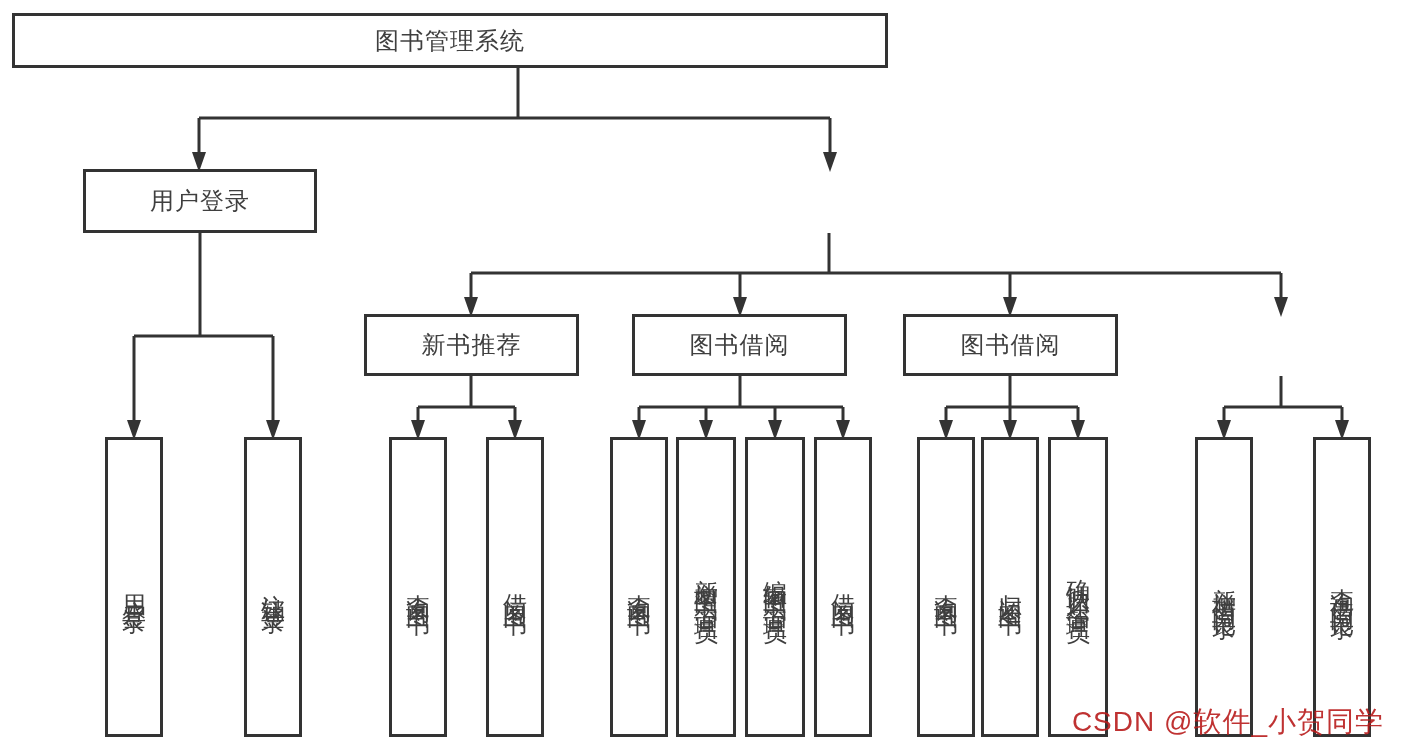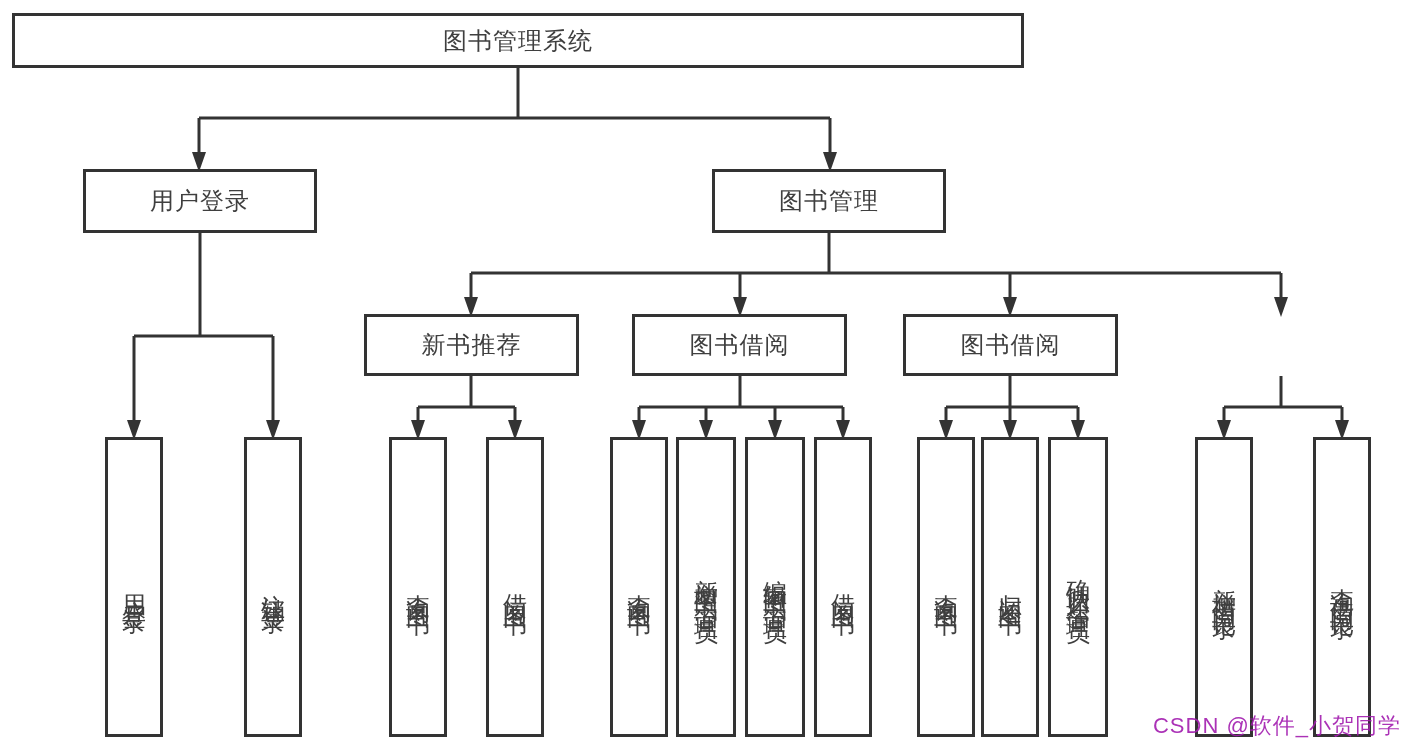--- a/index.html
+++ b/index.html
@@ -31,42 +31,42 @@
     color: #3f3f3f;
     display: flex;
     align-items: center;
     justify-content: center;
     font-size: 24px;
     letter-spacing: 1px;
     text-align: center;
     z-index: 2;
   }
   .root-box {
-    left: 12px; top: 13px; width: 1012px; height: 55px;
+    left: 12px; top: 13px; width: 876px; height: 55px;
   }
   .lvl2 { height: 64px; width: 234px; top: 169px; }
   .lvl3 { height: 62px; width: 215px; top: 314px; }
   .leaf {
     top: 437px;
     height: 300px;
     width: 58px;
     writing-mode: vertical-rl;
     text-orientation: mixed;
     letter-spacing: 6px;
     font-size: 24px;
     line-height: 1;
     padding: 4px 0;
   }
   .leaf.wide { width: 60px; }
   .watermark {
     position: absolute;
-    right: 4px;
+    right: 21px;
     bottom: 6px;
-    color: #a21caf;
-    font-size: 22px;
+    color: #b91c1c;
+    font-size: 28px;
     letter-spacing: 1px;
     z-index: 3;
     opacity: 0.9;
   }
 </style>
 </head>
 <body>
 
 <div class="stage">
 
@@ -135,21 +135,20 @@
       <polygon points="1003,420 1017,420 1010,440"></polygon>
       <polygon points="1071,420 1085,420 1078,440"></polygon>
       <polygon points="1217,420 1231,420 1224,440"></polygon>
       <polygon points="1335,420 1349,420 1342,440"></polygon>
     </g>
   </svg>
 
   <div class="box root-box">图书管理系统</div>
 
   <div class="box lvl2" style="left:83px;">用户登录</div>
-  <div class="box lvl2" style="left:712px;">图书管理</div>
 
   <div class="box lvl3" style="left:364px;">新书推荐</div>
   <div class="box lvl3" style="left:632px;">图书借阅</div>
   <div class="box lvl3" style="left:903px;">图书借阅</div>
 
   <div class="box leaf" style="left:105px;">用户登录</div>
   <div class="box leaf" style="left:244px;">注销登录</div>
 
   <div class="box leaf" style="left:389px;">查询图书</div>
   <div class="box leaf" style="left:486px;">借阅图书</div>

